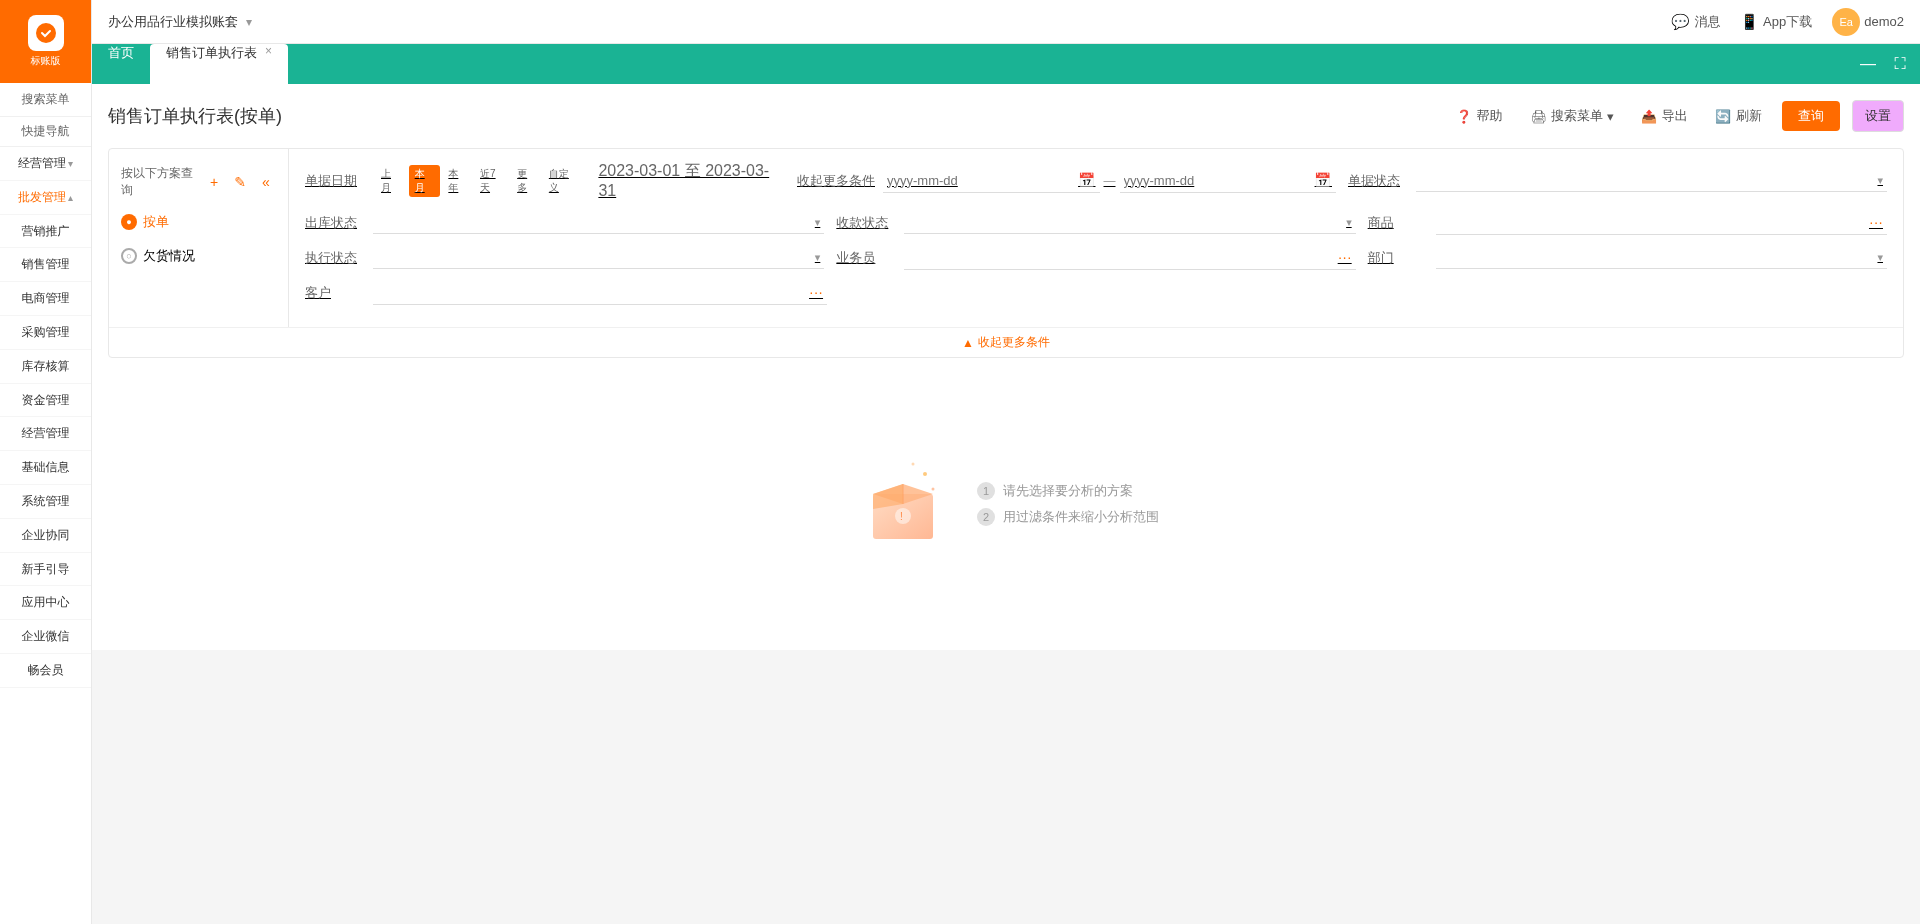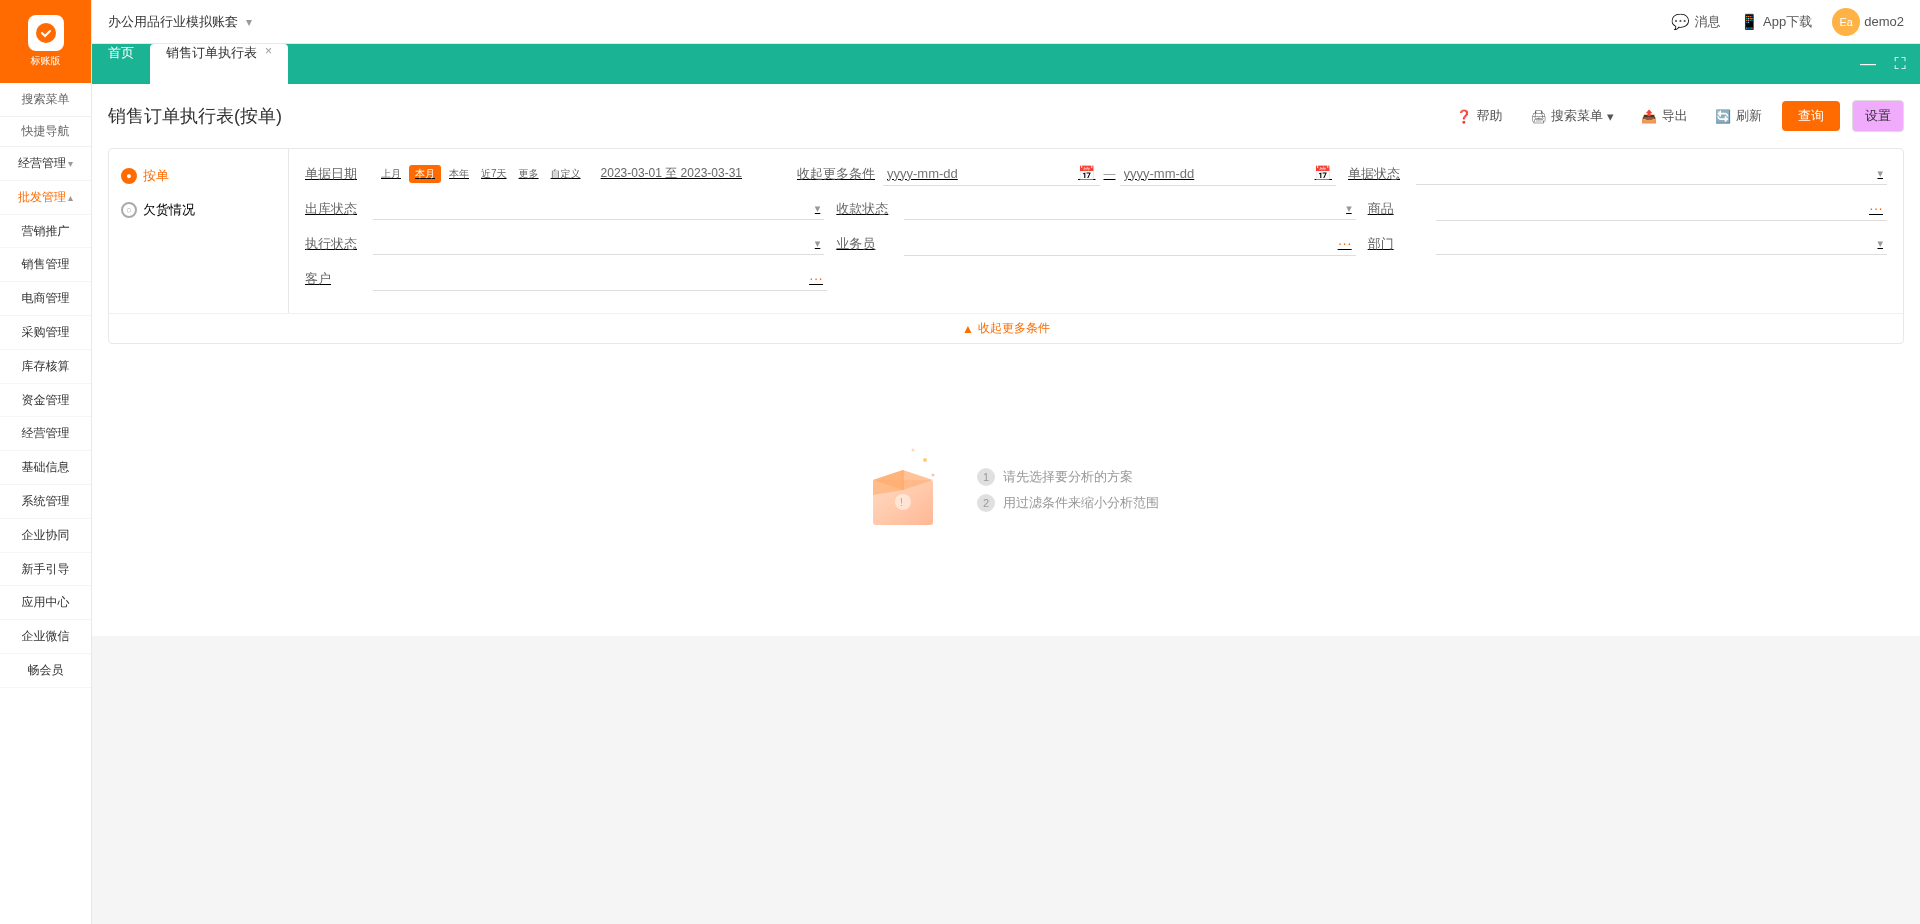--- a/index.html
+++ b/index.html
@@ -618,20 +618,34 @@
           <button class="page-action-btn secondary">
             <span>设置</span>
           </button>
         </div>
       </div>
 
       <div class="filter-area">
         <div class="filter-left-panel">
 
           <div class="scheme-panel">
+            <div class="scheme-header">
+              <span>按以下方案查询</span>
+              <div class="scheme-header-actions">
+                <div class="scheme-icon-btn">
+                  <span>+</span>
+                </div>
+                <div class="scheme-icon-btn">
+                  <span>✎</span>
+                </div>
+                <div class="scheme-icon-btn">
+                  <span>«</span>
+                </div>
+              </div>
+            </div>
             <div class="scheme-item active">
               <div class="scheme-dot">●</div>
               <span>按单</span>
             </div>
             <div class="scheme-item">
               <div class="scheme-circle">○</div>
               <span>欠货情况</span>
             </div>
           </div>
 
@@ -641,21 +655,21 @@
               <div class="filter-field" style="max-width: 480px;">
                 <span class="filter-label">单据日期</span>
                 <div class="date-quick-btns">
                   <span class="date-quick-btn">上月</span>
                   <span class="date-quick-btn active">本月</span>
                   <span class="date-quick-btn">本年</span>
                   <span class="date-quick-btn">近7天</span>
                   <span class="date-quick-btn">更多</span>
                   <span class="date-quick-btn">自定义</span>
                 </div>
-                <span style="color:#666; font-size:12px; margin-left:8px;">2023-03-01 至 2023-03-31</span>
+                <span style="color:#666; font-size:16px; margin-left:8px;">2023-03-01 至 2023-03-31</span>
               </div>
 
               <div class="filter-field">
                 <span class="filter-label">收起更多条件</span>
                 <div class="date-range">
                   <div class="date-input-wrap">
                     <input type="text" placeholder="yyyy-mm-dd" style="">
                     <span class="cal-icon">📅</span>
                   </div>
                   <span class="date-separator">—</span>

